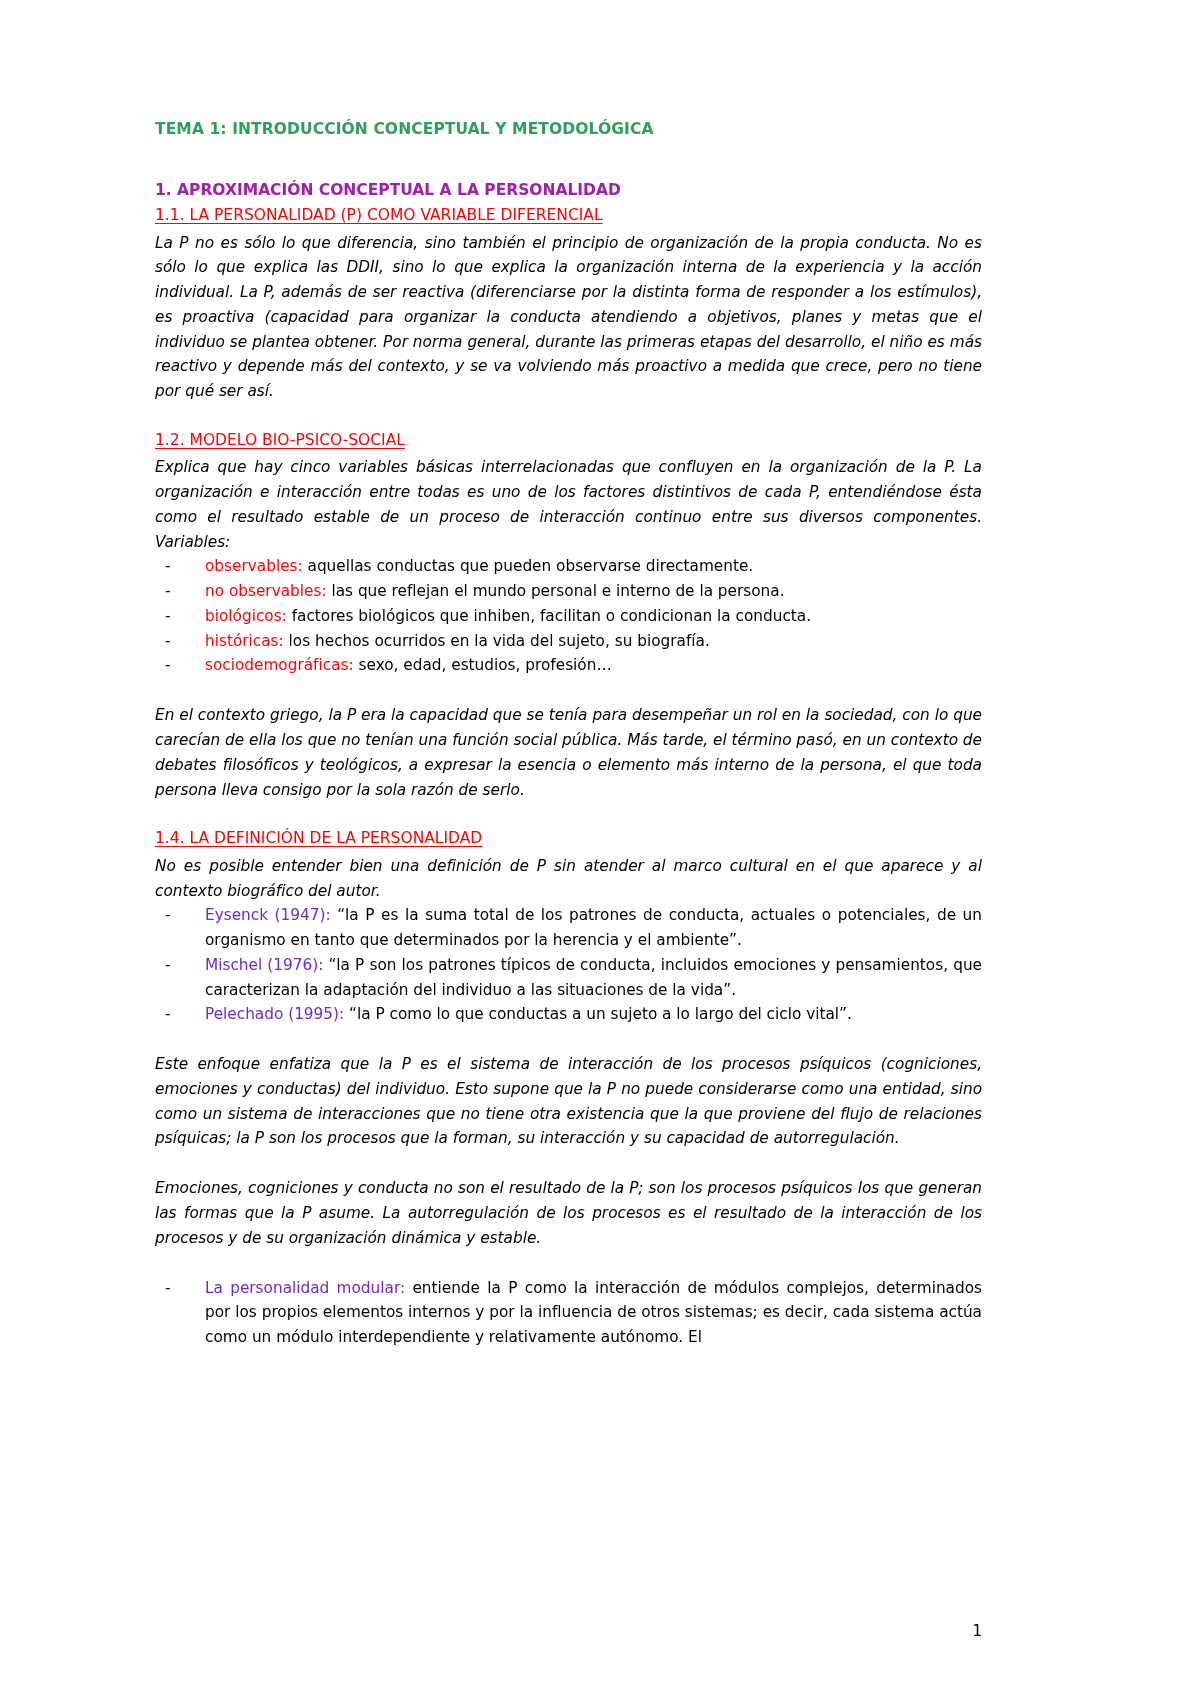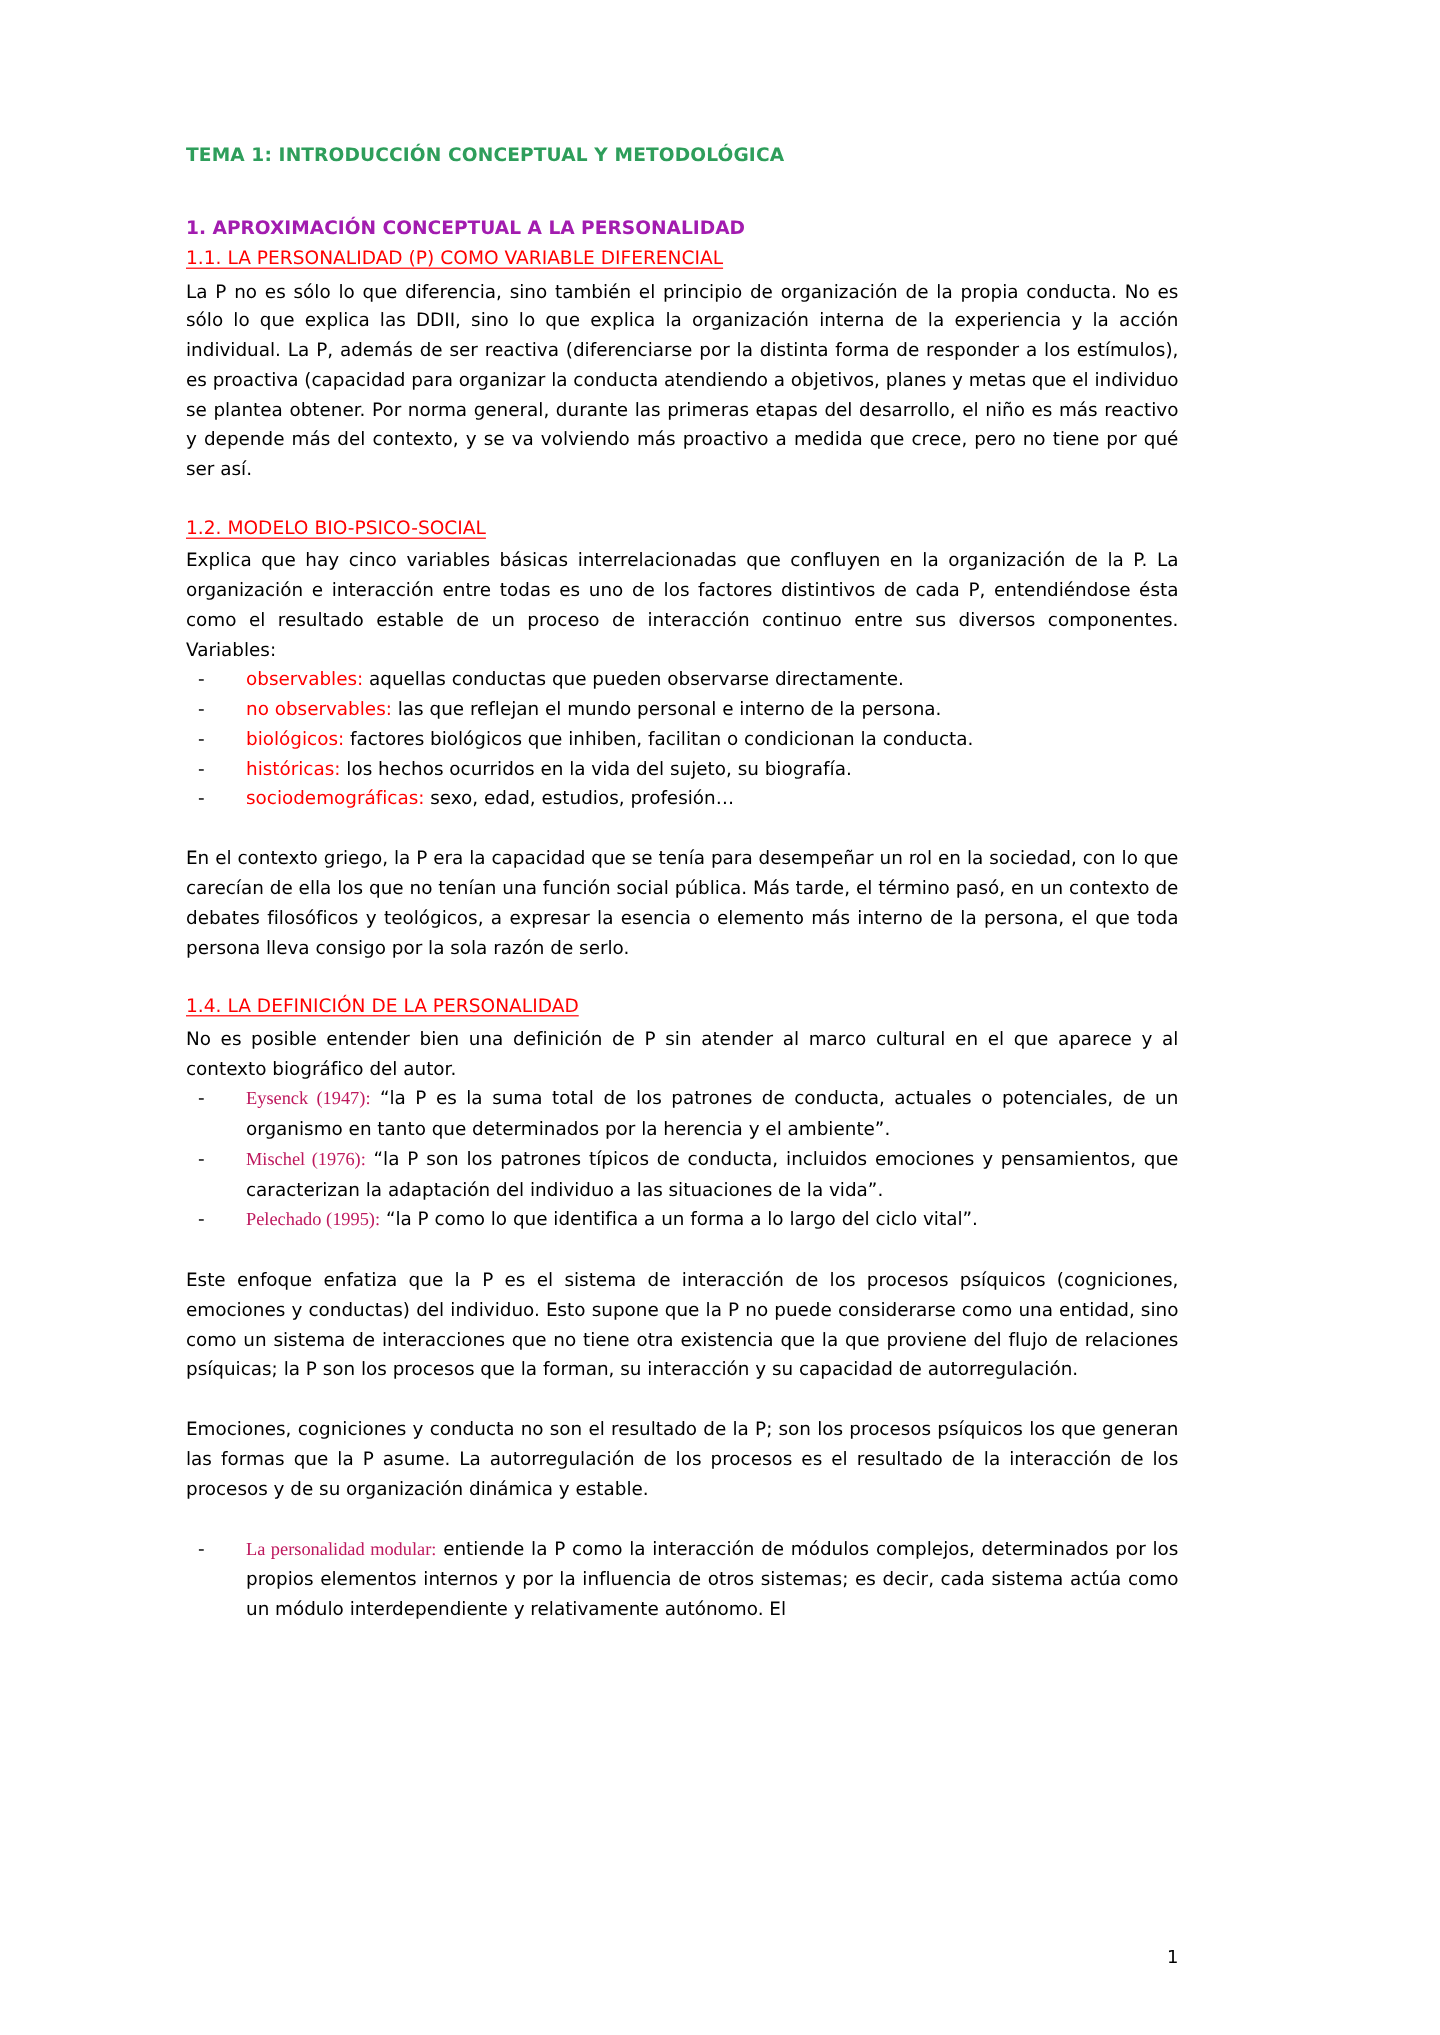--- a/index.html
+++ b/index.html
@@ -51,21 +51,21 @@
     display: inline-block;
   }
   .h2-wrap { margin: 0 0 2px 0; }
   .para {
     font-size: 15.3px;
     line-height: 1.62;
     text-align: justify;
     margin: 0 0 0 0;
     hyphens: none;
   }
-  .para.j { text-align: justify; }
+  .para.j { text-align: justify; font-style: italic; }
   .spacer { height: 25px; }
   ul.bullets {
     list-style: none;
     margin: 0;
     padding: 0;
   }
   ul.bullets li {
     position: relative;
     padding-left: 50px;
     font-size: 15.3px;
@@ -77,23 +77,22 @@
     position: absolute;
     left: 10px;
     top: 0;
     color: #000000;
   }
   .term {
     color: #ff0000;
     font-weight: normal;
   }
   .term-b {
-    color: #be185d;
+    color: #6d28d9;
     font-weight: normal;
-    font-family: Liberation Serif, serif;
   }
   .page-num {
     position: absolute;
     right: 218px;
     bottom: 56px;
     font-size: 15px;
     color: #000000;
   }
 </style>
 </head>
@@ -130,21 +129,21 @@
 
   <div class="spacer"></div>
 
   <div class="h2-wrap">
     <span class="h2">1.4. LA DEFINICIÓN DE LA PERSONALIDAD</span>
   </div>
   <p class="para j">No es posible entender bien una definición de P sin atender al marco cultural en el que aparece y al contexto biográfico del autor.</p>
   <ul class="bullets">
     <li><span class="dash">-</span><span class="term-b">Eysenck (1947):</span><span> “la P es la suma total de los patrones de conducta, actuales o potenciales, de un organismo en tanto que determinados por la herencia y el ambiente”.</span></li>
     <li><span class="dash">-</span><span class="term-b">Mischel (1976):</span><span> “la P son los patrones típicos de conducta, incluidos emociones y pensamientos, que caracterizan la adaptación del individuo a las situaciones de la vida”.</span></li>
-    <li><span class="dash">-</span><span class="term-b">Pelechado (1995):</span><span> “la P como lo que identifica a un forma a lo largo del ciclo vital”.</span></li>
+    <li><span class="dash">-</span><span class="term-b">Pelechado (1995):</span><span> “la P como lo que conductas a un sujeto a lo largo del ciclo vital”.</span></li>
   </ul>
 
   <div class="spacer"></div>
 
   <p class="para j">Este enfoque enfatiza que la P es el sistema de interacción de los procesos psíquicos (cogniciones, emociones y conductas) del individuo. Esto supone que la P no puede considerarse como una entidad, sino como un sistema de interacciones que no tiene otra existencia que la que proviene del flujo de relaciones psíquicas; la P son los procesos que la forman, su interacción y su capacidad de autorregulación.</p>
 
   <div class="spacer"></div>
 
   <p class="para j">Emociones, cogniciones y conducta no son el resultado de la P; son los procesos psíquicos los que generan las formas que la P asume. La autorregulación de los procesos es el resultado de la interacción de los procesos y de su organización dinámica y estable.</p>
 

